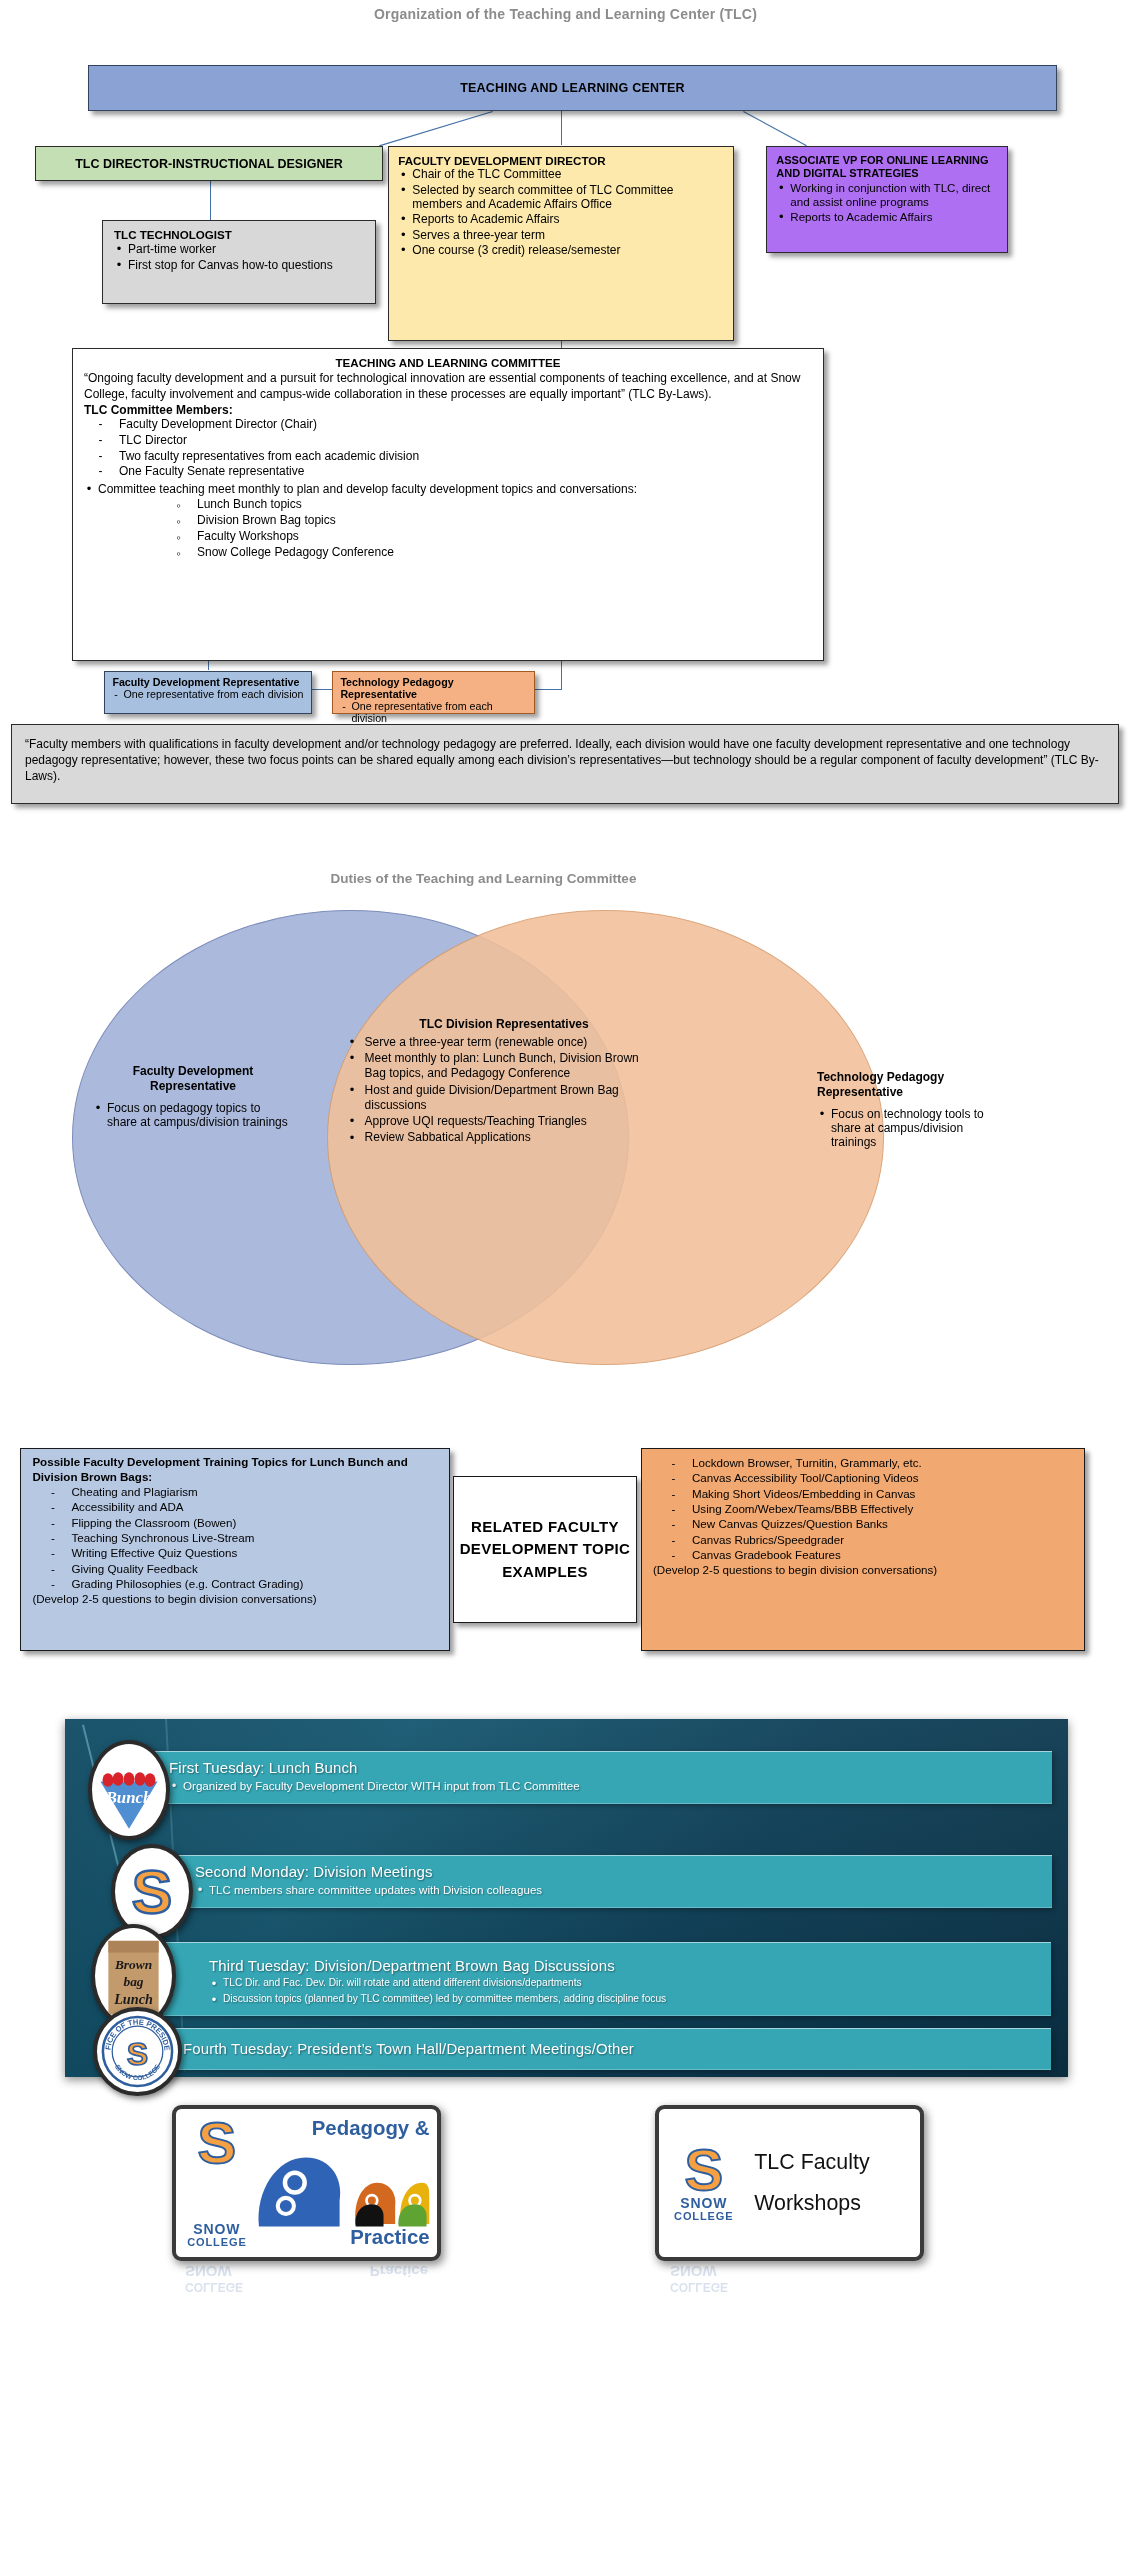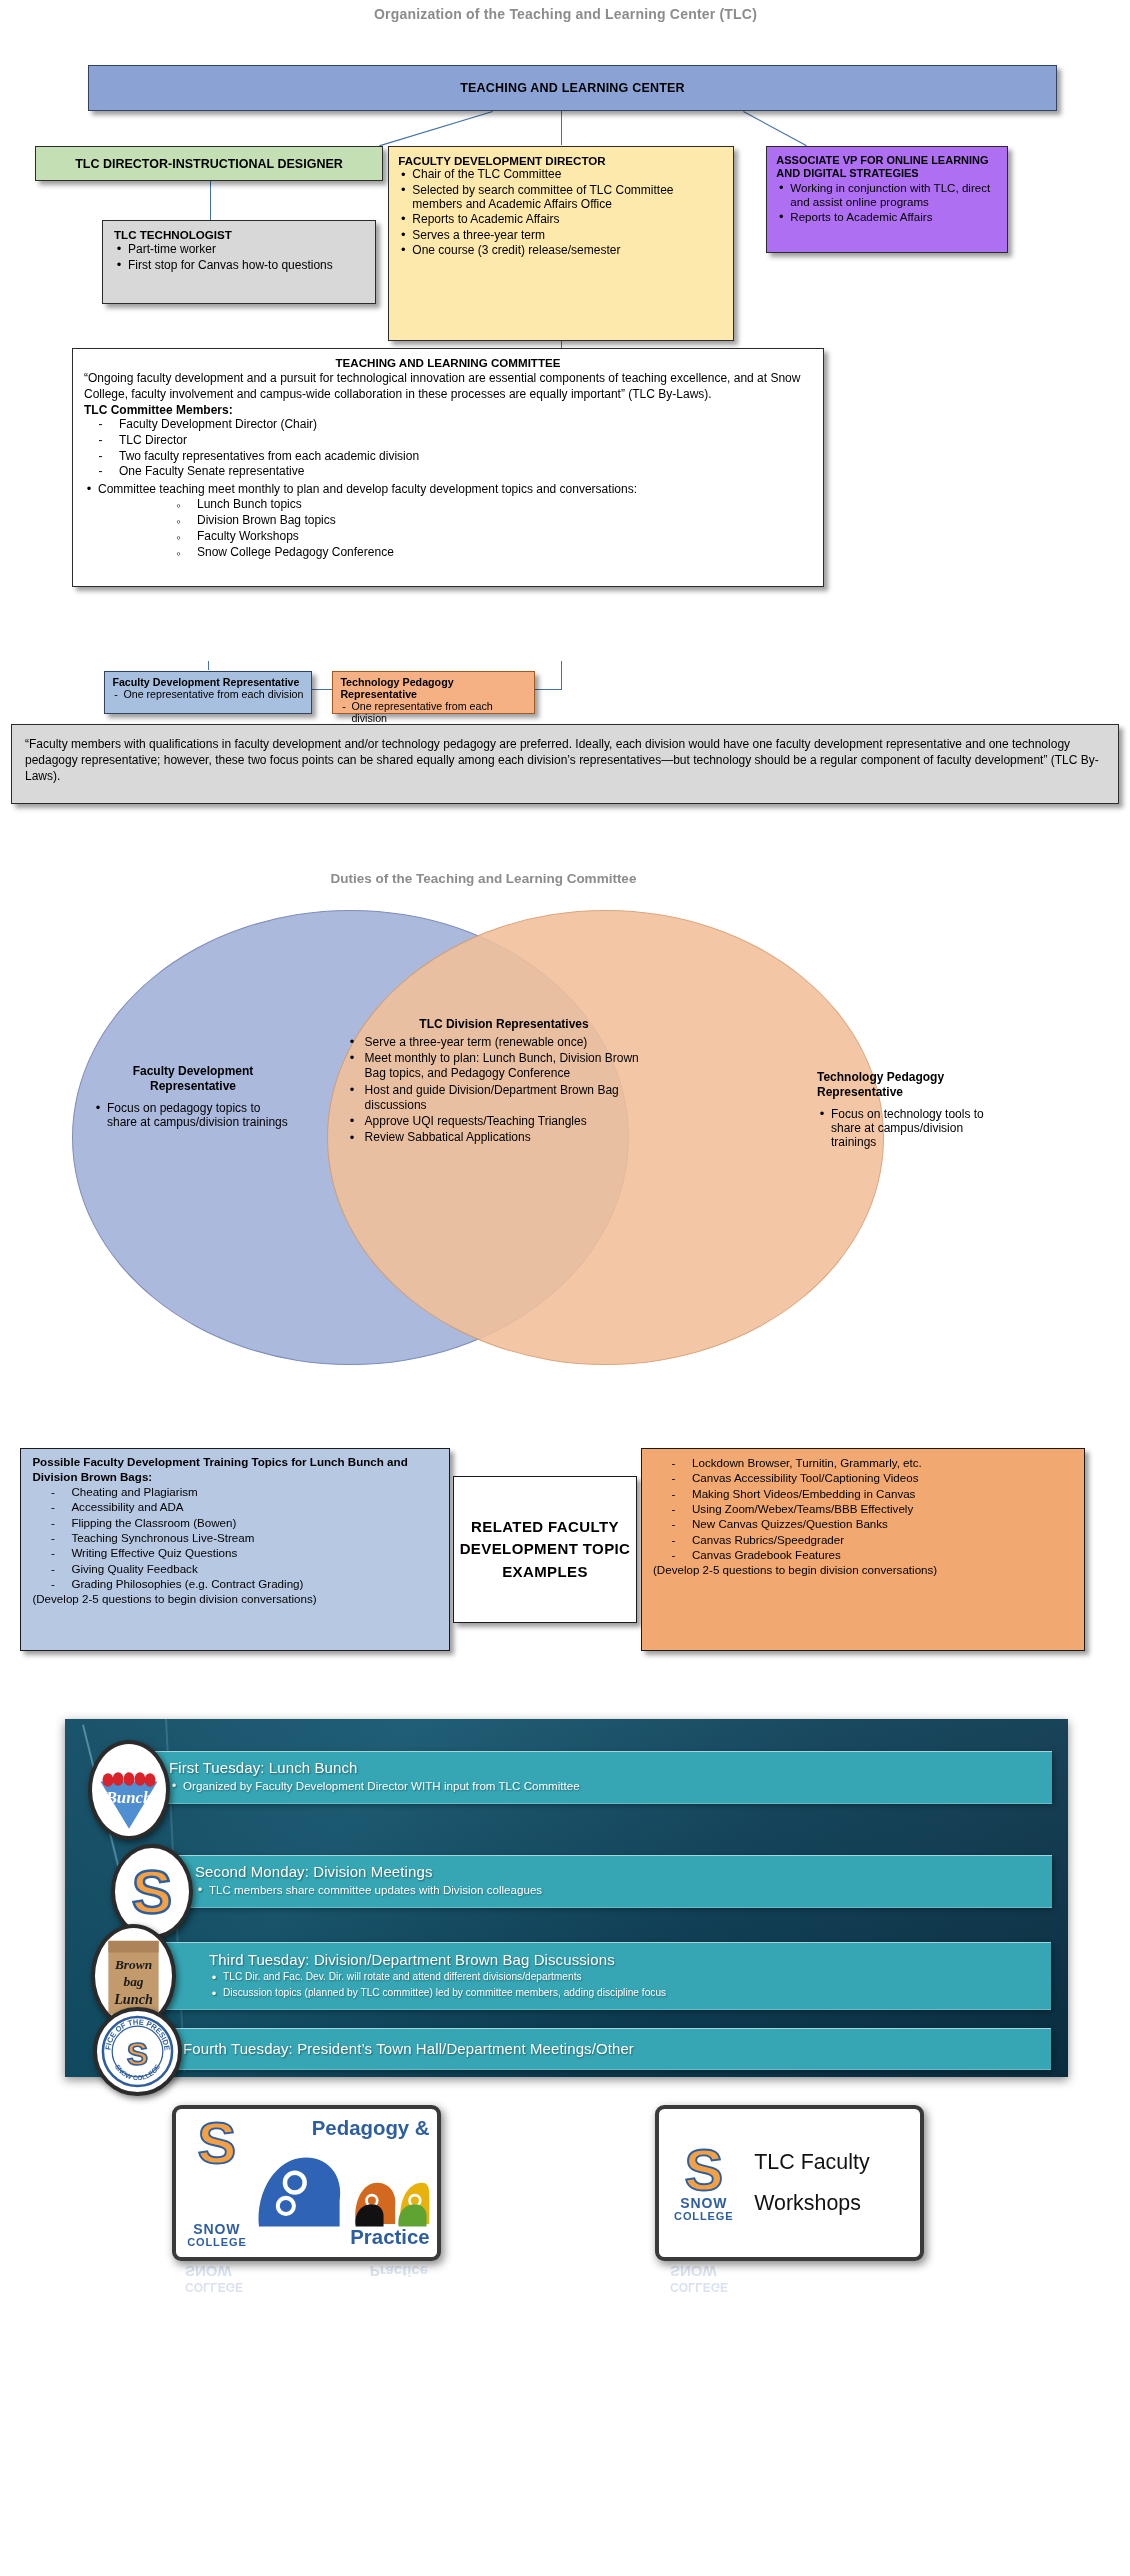--- a/index.html
+++ b/index.html
@@ -60,21 +60,21 @@
 
   ul.blist { list-style:none; margin:0; padding:0; }
   ul.blist > li {
     position:relative; padding-left:14px; line-height:1.2; margin:0 0 0.9px 0;
   }
   ul.blist > li:before {
     content:"\2022"; position:absolute; left:2.8px; top:-0.9px; font-size:13px;
   }
 
   .box-committee {
-    position:absolute; left:72px; top:348px; width:752px; height:239px;
+    position:absolute; left:72px; top:348px; width:752px; height:313px;
     background:#ffffff; border:0.9px solid #2b2b2b;
     padding:7.4px 11px; font-size:12px;
   }
   .committee-head { text-align:center; font-weight:bold; font-size:11.6px; margin-bottom:1.9px; }
   .committee-quote { font-size:12px; line-height:1.28; }
   .committee-sub { font-weight:bold; font-size:12px; margin-top:0.9px; }
   ul.dashlist { list-style:none; margin:0 0 0 0; padding:0 0 0 35px; }
   ul.dashlist > li { position:relative; line-height:1.32; font-size:12px; }
   ul.dashlist > li:before { content:"-"; position:absolute; left:-20.4px; top:0; }
   ul.circlist { list-style:none; margin:0; padding:0 0 0 113px; }
@@ -396,21 +396,21 @@
       <li class="rs">TLC members share committee updates with Division colleagues</li>
     </ul>
   </div>
   <div class="badge" style="left:111px; top:162px; width:82px; height:95px;">
     <svg viewBox="0 0 88 102" width="82" height="95">
       <ellipse cx="44" cy="51" rx="42" ry="49" fill="#fff"></ellipse>
       <text x="44" y="77" font-family="Liberation Sans, sans-serif" font-weight="bold" font-size="72" fill="#F5A043" stroke="#2E5E9E" stroke-width="3" text-anchor="middle">S</text>
     </svg>
   </div>
 
-  <div class="row-bar" style="position:absolute; left:163px; top:260px; width:888px; padding-top:8px;">
+  <div class="row-bar" style="position:absolute; left:163px; top:260px; width:888px; padding-top:14px;">
     <div class="rt">Third Tuesday: Division/Department Brown Bag Discussions</div>
     <ul class="blist" style="margin-top:1.9px;">
       <li class="rs small">TLC Dir. and Fac. Dev. Dir. will rotate and attend different divisions/departments</li>
       <li class="rs small">Discussion topics (planned by TLC committee) led by committee members, adding discipline focus</li>
     </ul>
   </div>
   <div class="badge" style="left:91px; top:242px; width:85px; height:104px;">
     <svg viewBox="0 0 92 112" width="85" height="104">
       <ellipse cx="46" cy="56" rx="44" ry="55" fill="#fff"></ellipse>
       <rect x="16" y="14" width="60" height="88" fill="#c39a6b"></rect>

